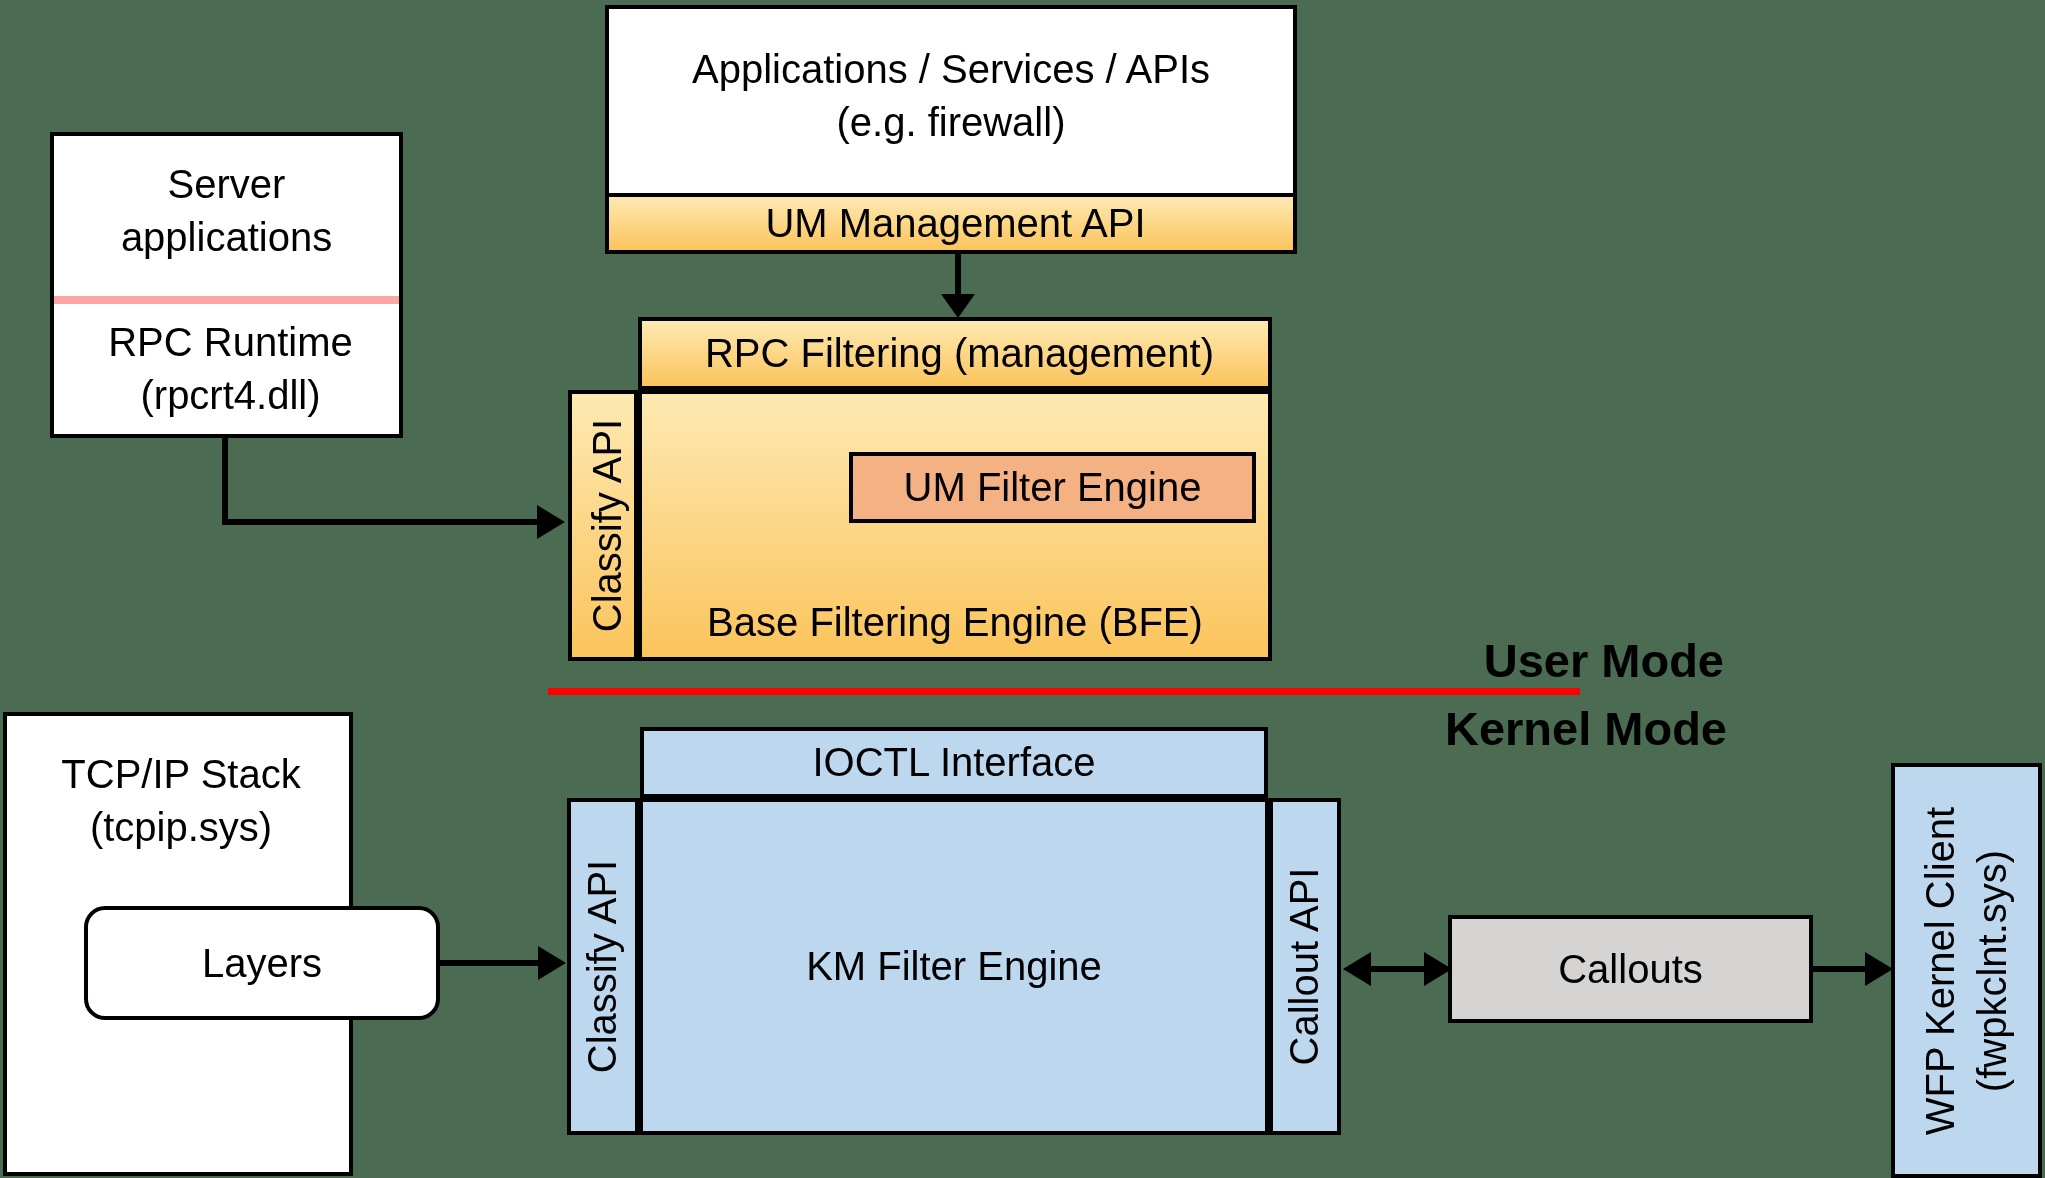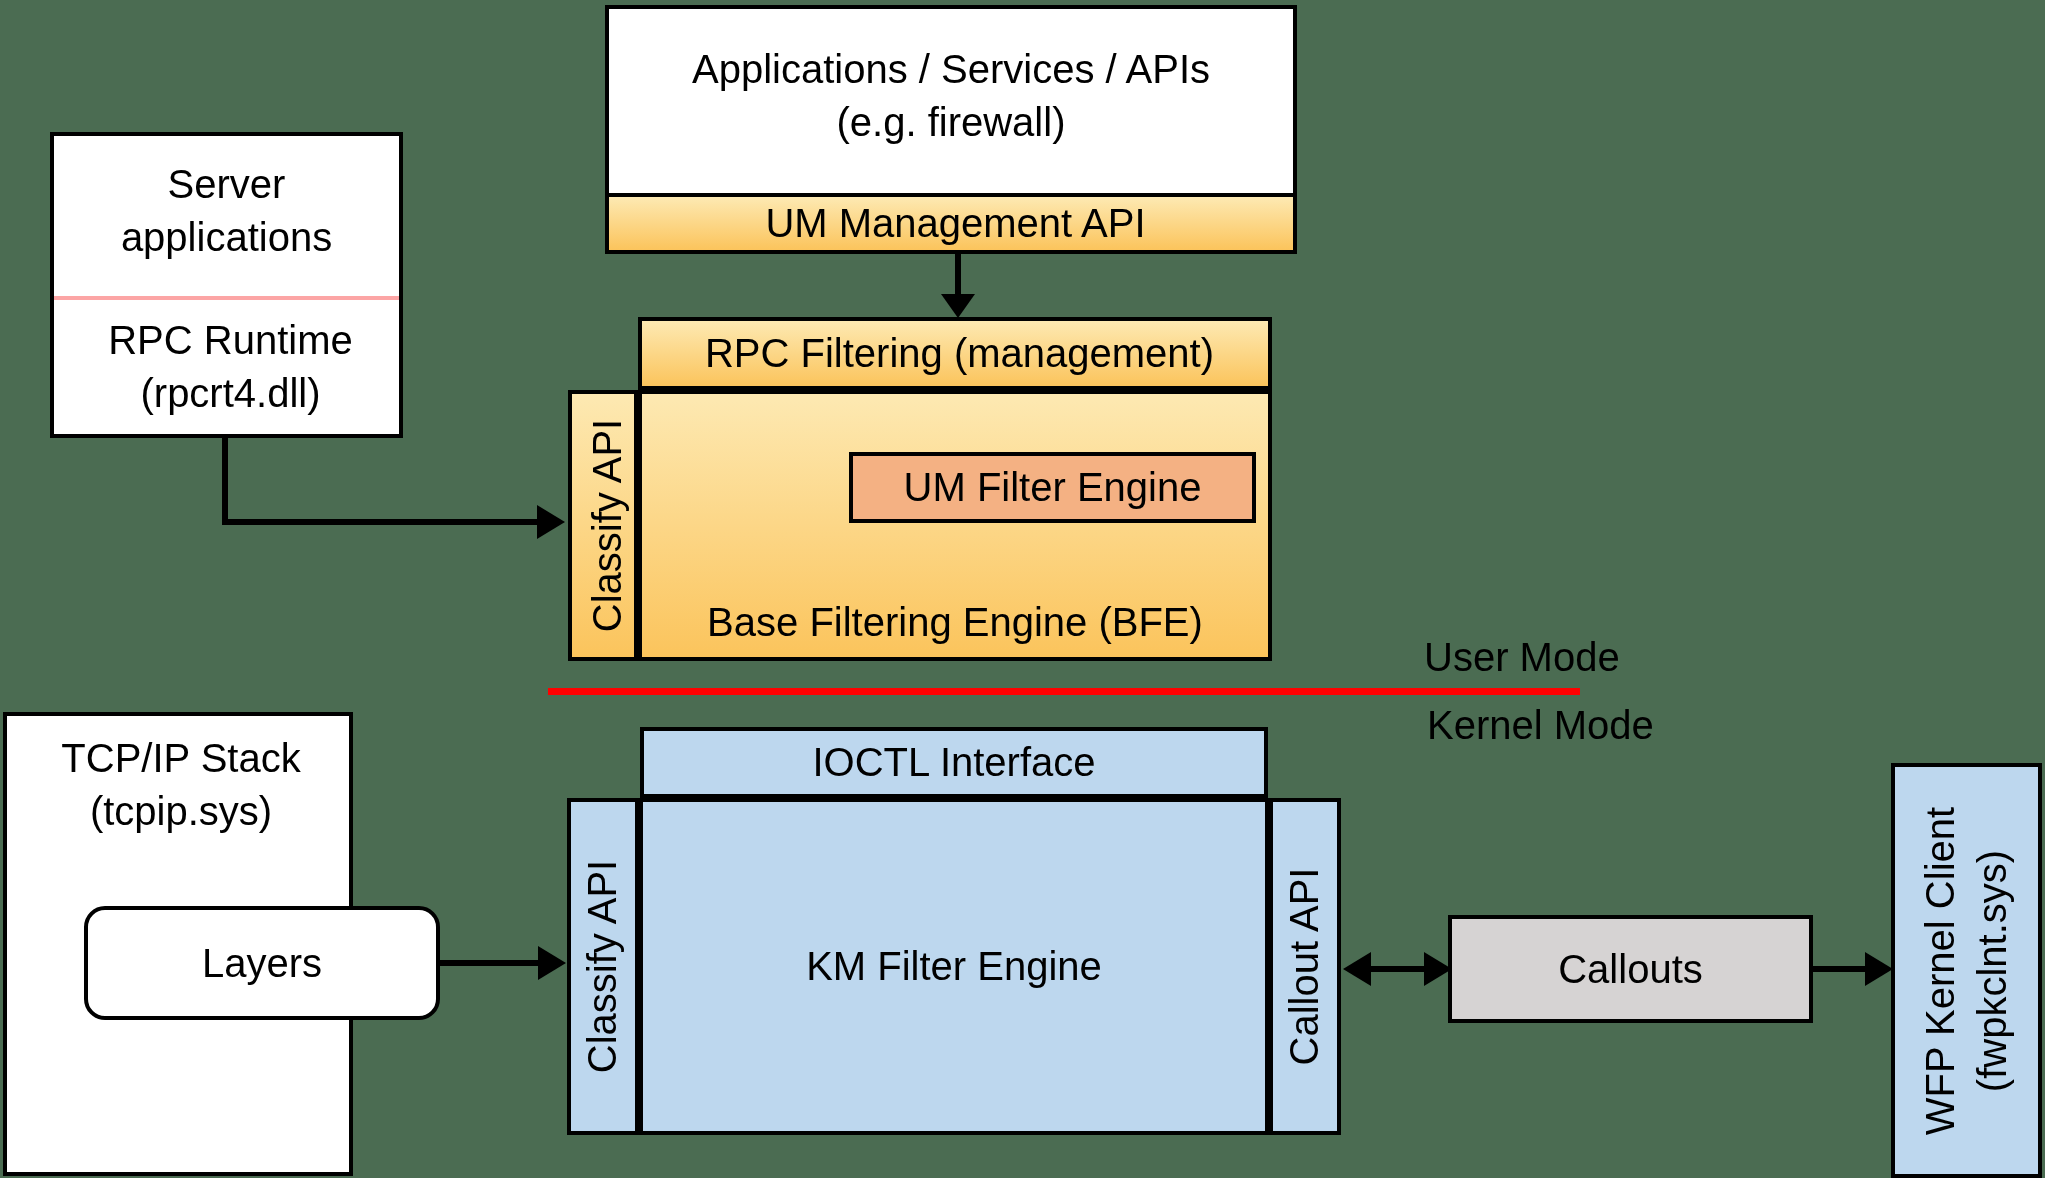--- a/index.html
+++ b/index.html
@@ -16,21 +16,21 @@
   .salmon{background:var(--salmon,#F4B183);}
   .txt{font-size:40px;line-height:1.32;text-align:center;}
   .center{display:flex;align-items:center;justify-content:center;flex-direction:column;}
   .vwrap{display:flex;align-items:center;justify-content:center;overflow:visible;}
   .vtext{transform:rotate(-90deg);white-space:nowrap;font-size:40px;text-align:center;}
   .shaft{position:absolute;background:#000;}
   .head{position:absolute;width:0;height:0;}
   .head-down{border-left:17px solid transparent;border-right:17px solid transparent;border-top:24px solid #000;}
   .head-right{border-top:17px solid transparent;border-bottom:17px solid transparent;border-left:28px solid #000;}
   .head-left{border-top:17px solid transparent;border-bottom:17px solid transparent;border-right:28px solid #000;}
-  .mode-label{position:absolute;font-size:40px;font-weight:400;text-align:left;width:300px;line-height:1;}
+  .mode-label{position:absolute;font-size:47px;font-weight:700;text-align:right;width:300px;line-height:1;}
   .redline{position:absolute;background:var(--red_line,#FF0000);}
   .bfe-caption{position:absolute;left:0;right:0;bottom:8px;}
 </style>
 </head>
 <body>
 
 <div class="stage">
 
   <div class="box white" style="left:605px;top:5px;width:692px;height:249px;display:flex;flex-direction:column;">
     <div class="center txt" style="height:175px;">
@@ -45,21 +45,21 @@
   <div>
     <div class="shaft" style="left:955px;top:254px;width:6px;height:42px;"></div>
     <div class="head head-down" style="left:941px;top:294px;"></div>
   </div>
 
   <div class="box white" style="left:50px;top:132px;width:353px;height:306px;display:flex;flex-direction:column;">
     <div class="center txt" style="height:150px;">
       <div>Server</div>
       <div>applications</div>
     </div>
-    <div class="center txt" style="flex:1;border-top:4px solid #fca5a5;padding-left:8px;">
+    <div class="center txt" style="flex:1;border-top:8px solid #fca5a5;padding-left:8px;">
       <div>RPC Runtime</div>
       <div>(rpcrt4.dll)</div>
     </div>
   </div>
 
   <div>
     <div class="shaft" style="left:222px;top:438px;width:6px;height:87px;"></div>
     <div class="shaft" style="left:222px;top:519px;width:316px;height:6px;"></div>
     <div class="head head-right" style="left:537px;top:505px;"></div>
   </div>
@@ -77,21 +77,21 @@
       <div>UM Filter Engine</div>
     </div>
     <div class="bfe-caption txt">Base Filtering Engine (BFE)</div>
   </div>
 
   <div class="redline" style="left:548px;top:688px;width:1032px;height:7px;"></div>
   <div class="mode-label" style="left:1424px;top:637px;">User Mode</div>
   <div class="mode-label" style="left:1427px;top:705px;">Kernel Mode</div>
 
   <div class="box white" style="left:3px;top:712px;width:350px;height:464px;">
-    <div class="txt" style="padding-top:16px;margin-left:6px;">
+    <div class="txt" style="padding-top:32px;margin-left:6px;">
       <div>TCP/IP Stack</div>
       <div>(tcpip.sys)</div>
     </div>
   </div>
 
   <div class="box white center txt" style="left:84px;top:906px;width:356px;height:114px;border-radius:21px;">
     <div>Layers</div>
   </div>
 
   <div>

